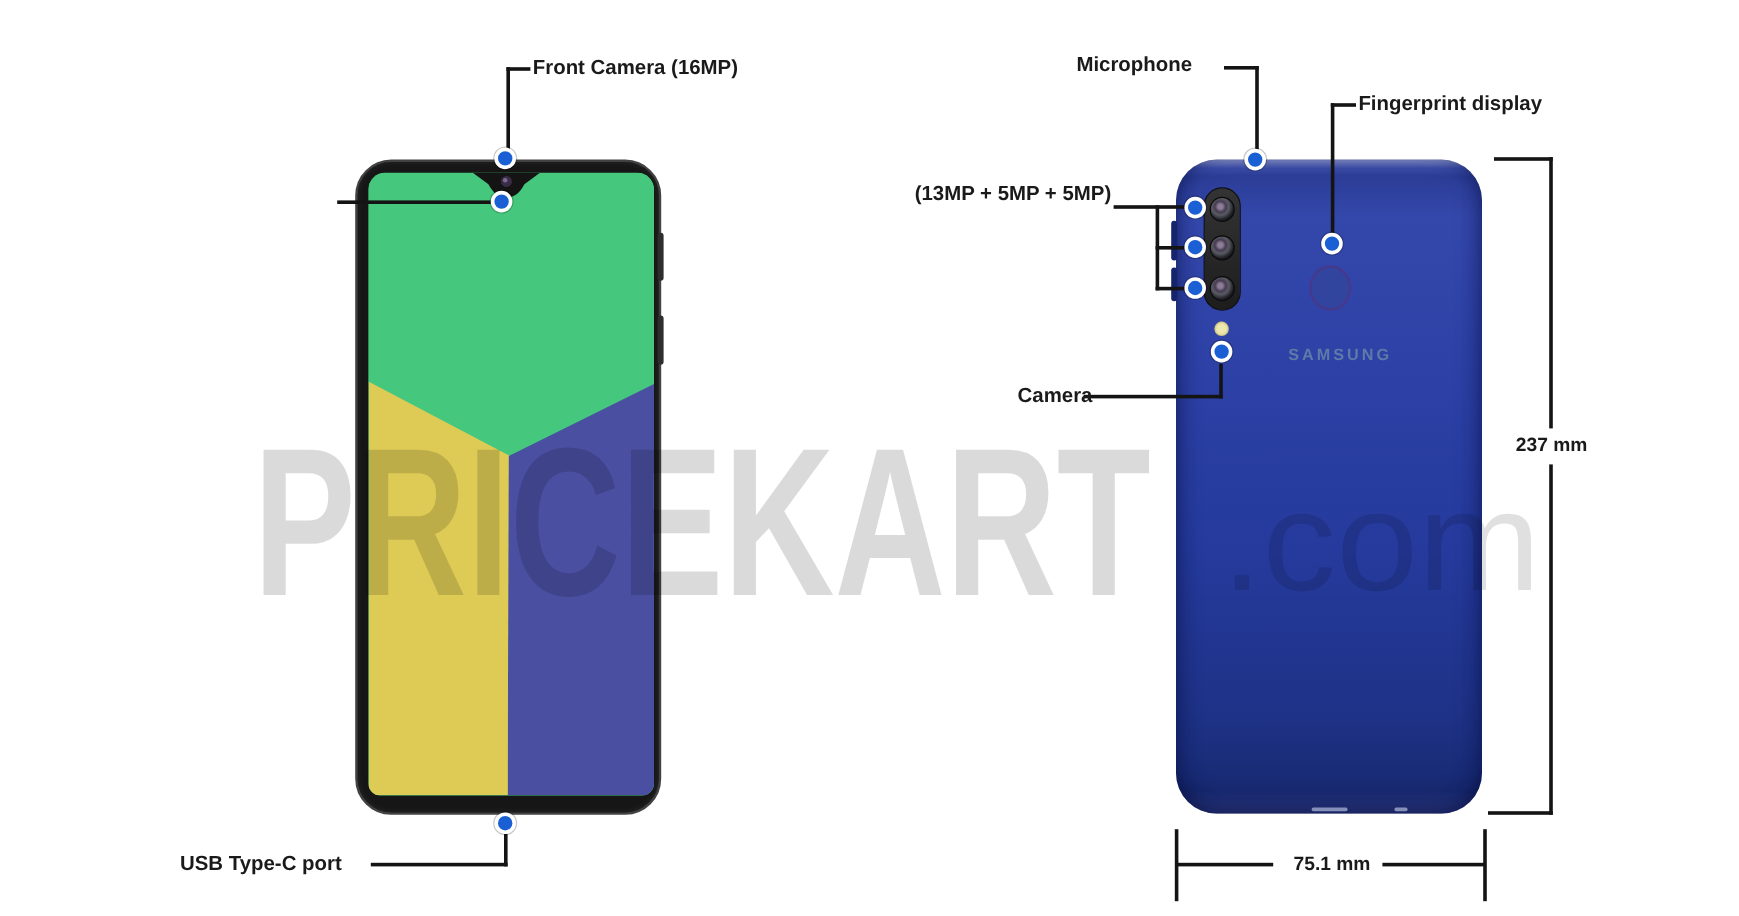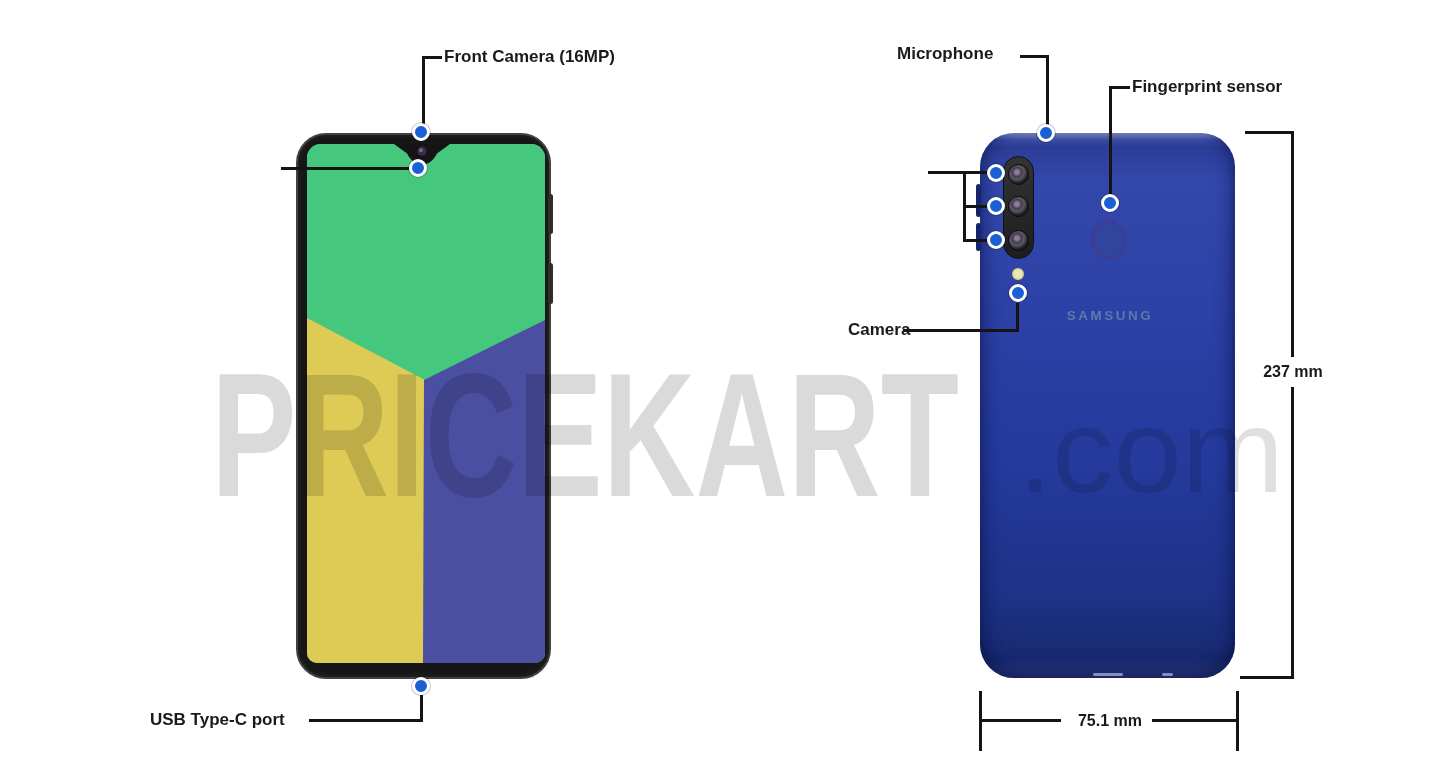--- a/index.html
+++ b/index.html
@@ -36,21 +36,21 @@
   .camera-module{position:absolute;left:23px;top:23px;width:31px;height:103px;border-radius:16px;
     background:linear-gradient(180deg,#343434,#1d1d1d);border:1px solid #101010;box-sizing:border-box;}
   .lens{position:absolute;left:4px;width:21px;height:21px;border-radius:50%;
     background:radial-gradient(circle at 42% 38%,#8d7d98 0 12%,#463c50 28%,#5a5a64 44%,#1d1d24 68%,#0b0b10 100%);
     border:1px solid #0a0a0a;box-sizing:border-box;}
   .lens1{top:7px;} .lens2{top:39px;} .lens3{top:73px;}
   .flash-led{position:absolute;left:1012px;top:268px;width:12px;height:12px;border-radius:50%;
     background:var(--flash-yellow);box-shadow:inset 0 0 2px rgba(120,110,40,.8);}
   .fingerprint{position:absolute;left:1091px;top:221px;width:35px;height:38px;border-radius:50%;
     background:#31459e;border:2px solid #46398c;box-sizing:border-box;}
-  .samsung{position:absolute;left:1060px;top:308px;width:100px;text-align:center;
+  .samsung{position:absolute;left:1060px;top:288px;width:100px;text-align:right;
     font-size:13.5px;font-weight:700;letter-spacing:2.5px;color:var(--samsung-logo);}
   .rim-mark{position:absolute;height:3px;background:rgba(220,230,255,.55);border-radius:2px;}
   .rm1{left:1093px;top:673px;width:30px;} .rm2{left:1162px;top:673px;width:11px;}
 
   
   .watermark{position:absolute;left:200px;top:358px;z-index:2;pointer-events:none;}
   .wm-main{font-family:"Liberation Sans",sans-serif;font-weight:700;font-size:176px;
            fill:rgba(0,0,0,0.145);}
   .wm-suffix{font-family:"Liberation Sans",sans-serif;font-weight:400;font-size:118px;
            fill:rgba(0,0,0,0.12);}
@@ -129,30 +129,31 @@
     <div class="label lbl-usb">USB Type-C port</div>
 
     <div class="h-line" style="left:1020px;top:55px;width:29px;"></div>
     <div class="v-line" style="left:1046px;top:55px;height:70px;"></div>
     <div class="dot" style="left:1046px;top:133px;"></div>
     <div class="label lbl-mic">Microphone</div>
 
     <div class="h-line" style="left:1109px;top:86px;width:21px;"></div>
     <div class="v-line" style="left:1109px;top:86px;height:109px;"></div>
     <div class="dot" style="left:1110px;top:203px;"></div>
-    <div class="label lbl-fp">Fingerprint sensor</div>
+    <div class="label lbl-fp">Fingerprint display</div>
 
     <div class="h-line" style="left:928px;top:171px;width:60px;"></div>
     <div class="v-line" style="left:963px;top:171px;height:71px;"></div>
     <div class="h-line" style="left:963px;top:205px;width:25px;"></div>
     <div class="h-line" style="left:963px;top:239px;width:25px;"></div>
     <div class="dot" style="left:996px;top:173px;"></div>
     <div class="dot" style="left:996px;top:206px;"></div>
     <div class="dot" style="left:996px;top:240px;"></div>
     <div class="label lbl-triple">
+      <div>(13MP + 5MP + 5MP)</div>
     </div>
 
     <div class="h-line" style="left:903px;top:329px;width:116px;"></div>
     <div class="v-line" style="left:1016px;top:303px;height:29px;"></div>
     <div class="dot" style="left:1018px;top:293px;"></div>
     <div class="label lbl-flash">Camera</div>
 
     <div class="h-line" style="left:1245px;top:131px;width:49px;"></div>
     <div class="v-line" style="left:1291px;top:131px;height:226px;"></div>
     <div class="v-line" style="left:1291px;top:387px;height:292px;"></div>

